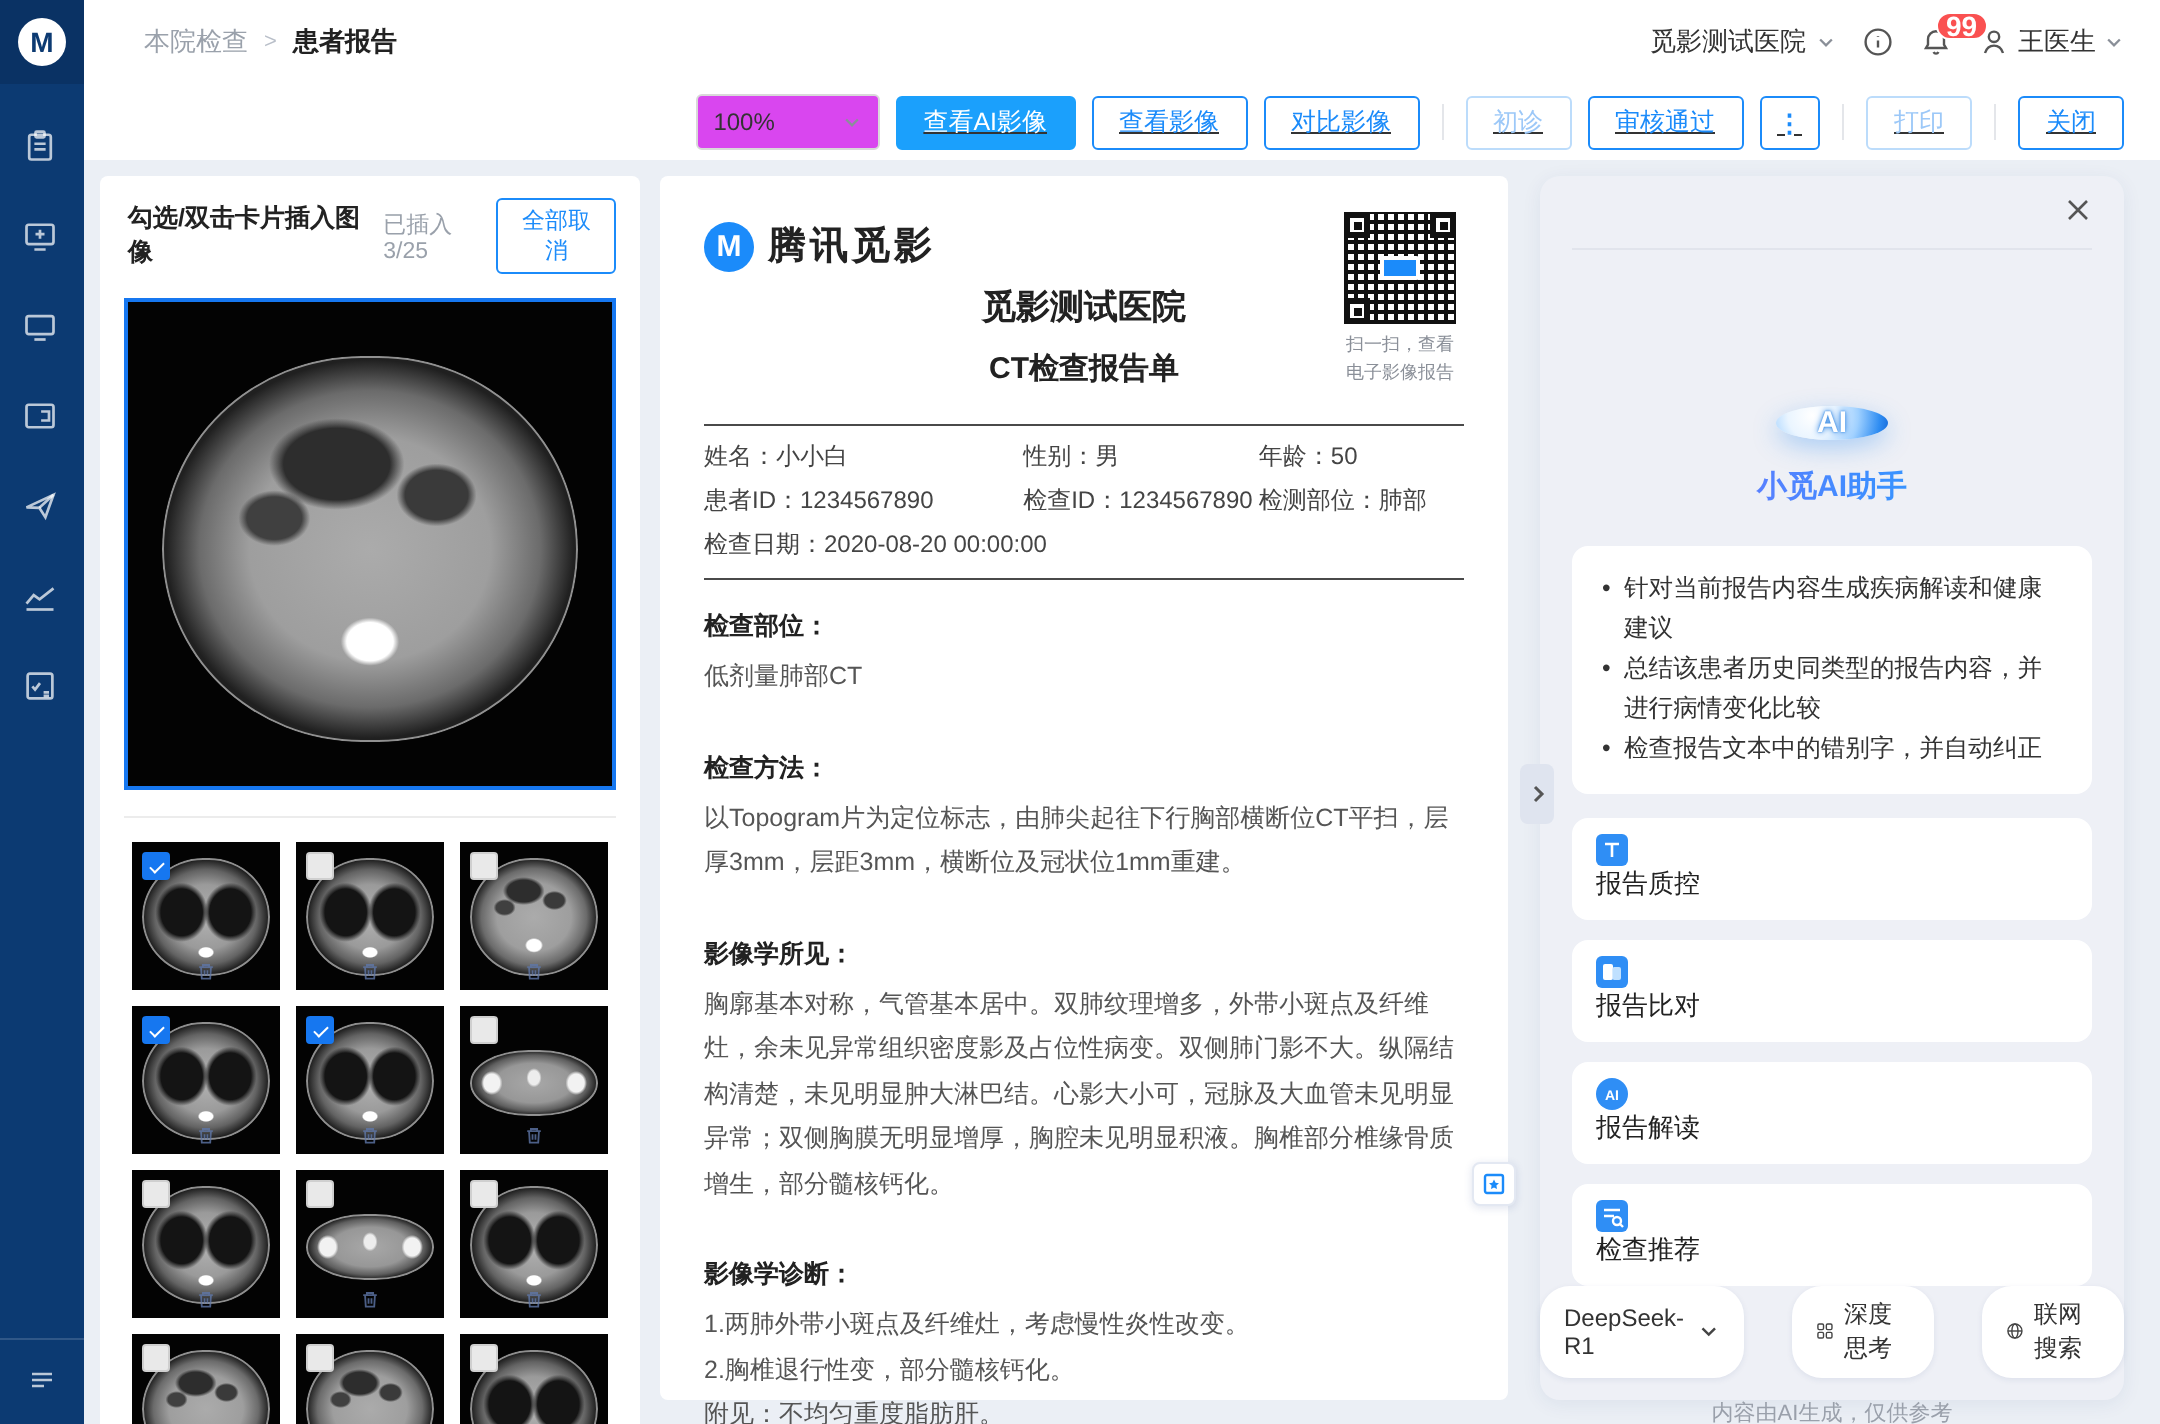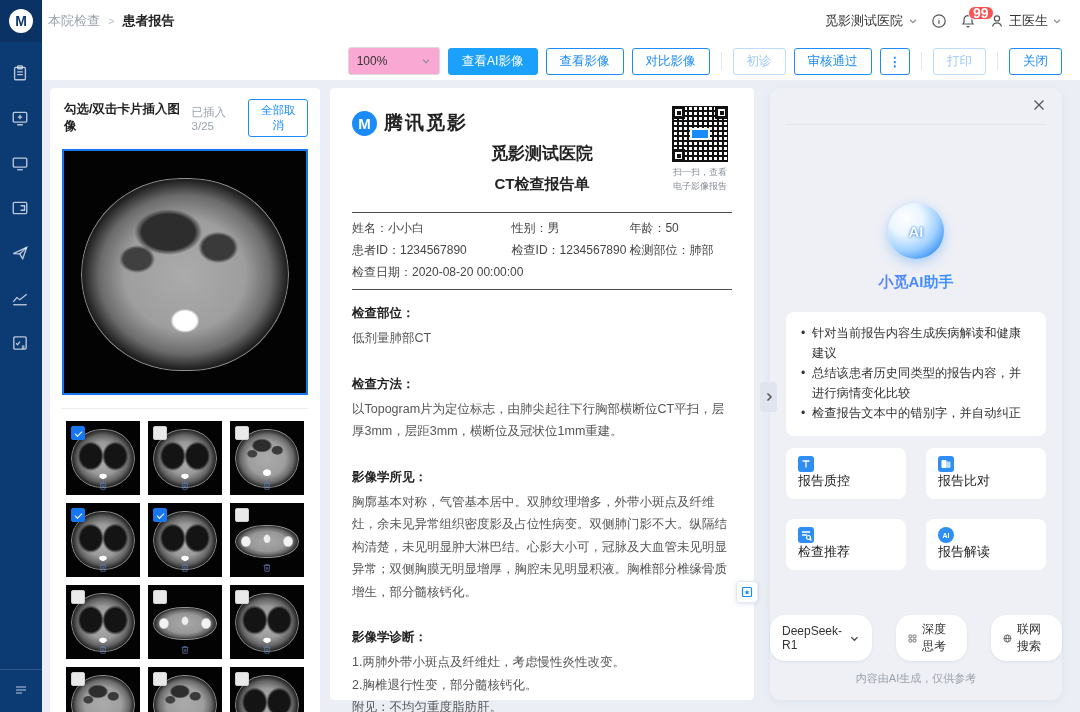--- a/index.html
+++ b/index.html
@@ -16,38 +16,38 @@
                    font-weight:bold;font-size:14px;color:#0c3a72;}
   .side-nav{display:flex;flex-direction:column;align-items:center;gap:25px;margin-top:22px;flex:1;}
   .side-item{width:20px;height:20px;color:rgba(255,255,255,.72);cursor:pointer;}
   .side-item svg{width:18px;height:18px;}
   .side-foot{margin-bottom:14px;color:rgba(255,255,255,.72);border-top:1px solid rgba(255,255,255,.15);
              width:42px;display:flex;justify-content:center;padding-top:12px;}
   .side-foot svg{width:16px;height:16px;}
 
   
   .tophdr{position:absolute;left:42px;top:0;right:0;height:42px;background:#fff;display:flex;align-items:center;z-index:4;}
-  .crumbs{margin-left:6px;font-size:13px;display:flex;align-items:center;gap:8px;}
+  .crumbs{margin-left:30px;font-size:13px;display:flex;align-items:center;gap:8px;}
   .crumb-parent{color:#9aa1ab;cursor:pointer;}
   .crumb-sep{color:#b9bfc9;font-size:11px;}
   .crumb-cur{color:#222;font-weight:bold;}
   .hdr-right{margin-left:auto;margin-right:18px;display:flex;align-items:center;gap:13px;font-size:13px;color:#333;}
   .hsel{display:flex;align-items:center;gap:5px;cursor:pointer;}
   .hicon{width:16px;height:16px;color:#555;position:relative;cursor:pointer;}
   .hicon svg{width:16px;height:16px;}
   .badge{position:absolute;top:-7px;left:8px;background:#fa5151;color:#fff;font-size:14px;line-height:12px;
          padding:0 4px;border-radius:7px;border:1px solid #fff;font-weight:bold;}
   .usr{display:flex;align-items:center;gap:4px;cursor:pointer;}
   .caret{width:10px;height:10px;color:#8a8f98;}
 
   
   .toolbar{position:absolute;left:42px;top:42px;right:0;height:38px;background:#fff;display:flex;align-items:center;
            justify-content:flex-end;gap:8px;padding-right:18px;box-sizing:border-box;z-index:4;}
   .zoomsel{display:flex;align-items:center;justify-content:space-between;width:74px;height:26px;border:1px solid #d9d9d9;
-           border-radius:3px;padding:0 8px;font-size:12px;color:#333;cursor:pointer;background:#f9a8d4;}
+           border-radius:3px;padding:0 8px;font-size:12px;color:#333;cursor:pointer;background:#d946ef;}
   .tbtn{height:27px;padding:0 13px;font-size:12.5px;border-radius:3px;cursor:pointer;background:#fff;
         border:1px solid #1b8bfa;color:#1b8bfa;display:flex;align-items:center;font-family:inherit;}
   .tbtn.primary{background:#1ba0fc;border-color:#1ba0fc;color:#fff;}
   .tbtn.disabled{border-color:#bcdcfb;color:#9cc8f8;cursor:default;}
   .tbtn.dots{padding:0 8px;font-weight:bold;letter-spacing:0;}
   .tdiv{width:1px;height:18px;background:#e4e6ea;margin:0 3px;}
 
   
   .gallery{position:absolute;left:50px;top:88px;width:270px;height:624px;background:#fff;border-radius:4px 4px 0 0;
            box-sizing:border-box;overflow:hidden;}
@@ -132,21 +132,21 @@
       box-shadow:0 4px 12px rgba(47,141,242,.35);display:flex;align-items:center;justify-content:center;}
   .ai-sphere span{font-size:15px;font-weight:bold;color:#fff;text-shadow:0 0 3px #1e7be0, 0 0 1px #1e7be0;}
   .ai-title{text-align:center;font-size:15px;font-weight:bold;margin-top:14px;
       background:linear-gradient(90deg,#8a63ff 0%,#3f8dff 55%,#17b2ff 100%);
       -webkit-background-clip:text;background-clip:text;color:transparent;}
   .help-card{background:#fff;border-radius:8px;margin:20px 16px 0;padding:12px 14px;}
   .help-t{font-size:13px;font-weight:bold;color:#222;margin-bottom:6px;}
   .help-card ul{margin:0;padding:0;list-style:none;}
   .help-card li{font-size:12.3px;color:#333;line-height:1.62;padding-left:12px;position:relative;}
   .help-card li::before{content:"•";position:absolute;left:1px;color:#333;}
-  .act-grid{display:grid;grid-template-columns:1fr 1fr;gap:20px;margin:12px 16px 0;}
+  .act-grid{display:grid;grid-template-columns:1fr;gap:10px;margin:12px 16px 0;}
   .act-card{background:#fff;border-radius:8px;padding:8px 12px 9px;cursor:pointer;}
   .act-card .aic{width:16px;height:16px;margin-bottom:4px;}
   .act-card .aic svg{width:16px;height:16px;}
   .act-lbl{font-size:13px;color:#222;}
   .ai-bottom{margin-top:auto;}
   .pill-row{display:flex;justify-content:center;gap:24px;}
   .pill{display:flex;align-items:center;gap:5px;background:#fff;border-radius:15px;padding:6px 12px;font-size:12px;
         color:#333;cursor:pointer;box-shadow:0 1px 3px rgba(30,55,110,.08);}
   .pill svg{width:13px;height:13px;color:#444;}
   .ai-note{text-align:center;font-size:11px;color:#9aa0ab;margin:10px 0 14px;}
@@ -242,21 +242,21 @@
   </div>
 </header>
 
 <div class="toolbar">
   <div class="zoomsel">
     <span>100%</span>
     <svg class="caret" viewBox="0 0 12 12" fill="none" stroke="currentColor" stroke-width="1.4">
         <path d="M2.5 4.5l3.5 3.5 3.5-3.5"></path>
       </svg>
   </div>
-  <div id="toolbar-buttons" style="display:flex;align-items:center;gap:8px;">
+  <div id="toolbar-buttons" style="display:flex;align-items:center;gap:8px;text-decoration:underline;">
       <button class="tbtn primary">查看AI影像</button>
       <button class="tbtn ">查看影像</button>
       <button class="tbtn ">对比影像</button>
       <div class="tdiv"></div>
       <button class="tbtn disabled">初诊</button>
       <button class="tbtn ">审核通过</button>
       <button class="tbtn dots">⋮</button>
       <div class="tdiv"></div>
       <button class="tbtn disabled">打印</button>
       <div class="tdiv"></div>
@@ -457,29 +457,29 @@
       <div class="act-card"><span class="aic"><svg viewBox="0 0 16 16">
             <rect width="16" height="16" rx="3" fill="#2f8ef5"></rect>
             <path d="M4.5 5h7M8 5v6.5" stroke="#fff" stroke-width="1.3" fill="none"></path>
           </svg></span><div class="act-lbl">报告质控</div></div>
       <div class="act-card"><span class="aic"><svg viewBox="0 0 16 16">
             <rect width="16" height="16" rx="3" fill="#2f8ef5"></rect>
             <rect x="3.5" y="4" width="5" height="8" rx="1" fill="#fff"></rect>
             <rect x="8.2" y="5.5" width="4.3" height="6.5" rx="1" fill="#bfe0ff"></rect>
           </svg></span><div class="act-lbl">报告比对</div></div>
       <div class="act-card"><span class="aic"><svg viewBox="0 0 16 16">
+            <circle cx="8" cy="8" r="8" fill="#2f8ef5"></circle>
+            <text x="8" y="11" font-size="7" font-weight="bold" fill="#fff" text-anchor="middle" font-family="Liberation Sans,sans-serif">AI</text>
+          </svg></span><div class="act-lbl">报告解读</div></div>
+      <div class="act-card"><span class="aic"><svg viewBox="0 0 16 16">
             <rect width="16" height="16" rx="3" fill="#2f8ef5"></rect>
             <path d="M4 5h8M4 8h5" stroke="#fff" stroke-width="1.3" fill="none"></path>
             <circle cx="10.5" cy="10.5" r="2" stroke="#fff" stroke-width="1.2" fill="none"></circle>
             <path d="M12 12l1.5 1.5" stroke="#fff" stroke-width="1.2"></path>
           </svg></span><div class="act-lbl">检查推荐</div></div>
-      <div class="act-card"><span class="aic"><svg viewBox="0 0 16 16">
-            <circle cx="8" cy="8" r="8" fill="#2f8ef5"></circle>
-            <text x="8" y="11" font-size="7" font-weight="bold" fill="#fff" text-anchor="middle" font-family="Liberation Sans,sans-serif">AI</text>
-          </svg></span><div class="act-lbl">报告解读</div></div>
     </div>
   <div class="ai-bottom">
     <div class="pill-row">
       <span class="pill">
         <span>DeepSeek-R1</span>
         <svg class="caret" viewBox="0 0 12 12" fill="none" stroke="currentColor" stroke-width="1.4">
             <path d="M2.5 4.5l3.5 3.5 3.5-3.5"></path>
           </svg>
       </span>
       <span class="pill">

